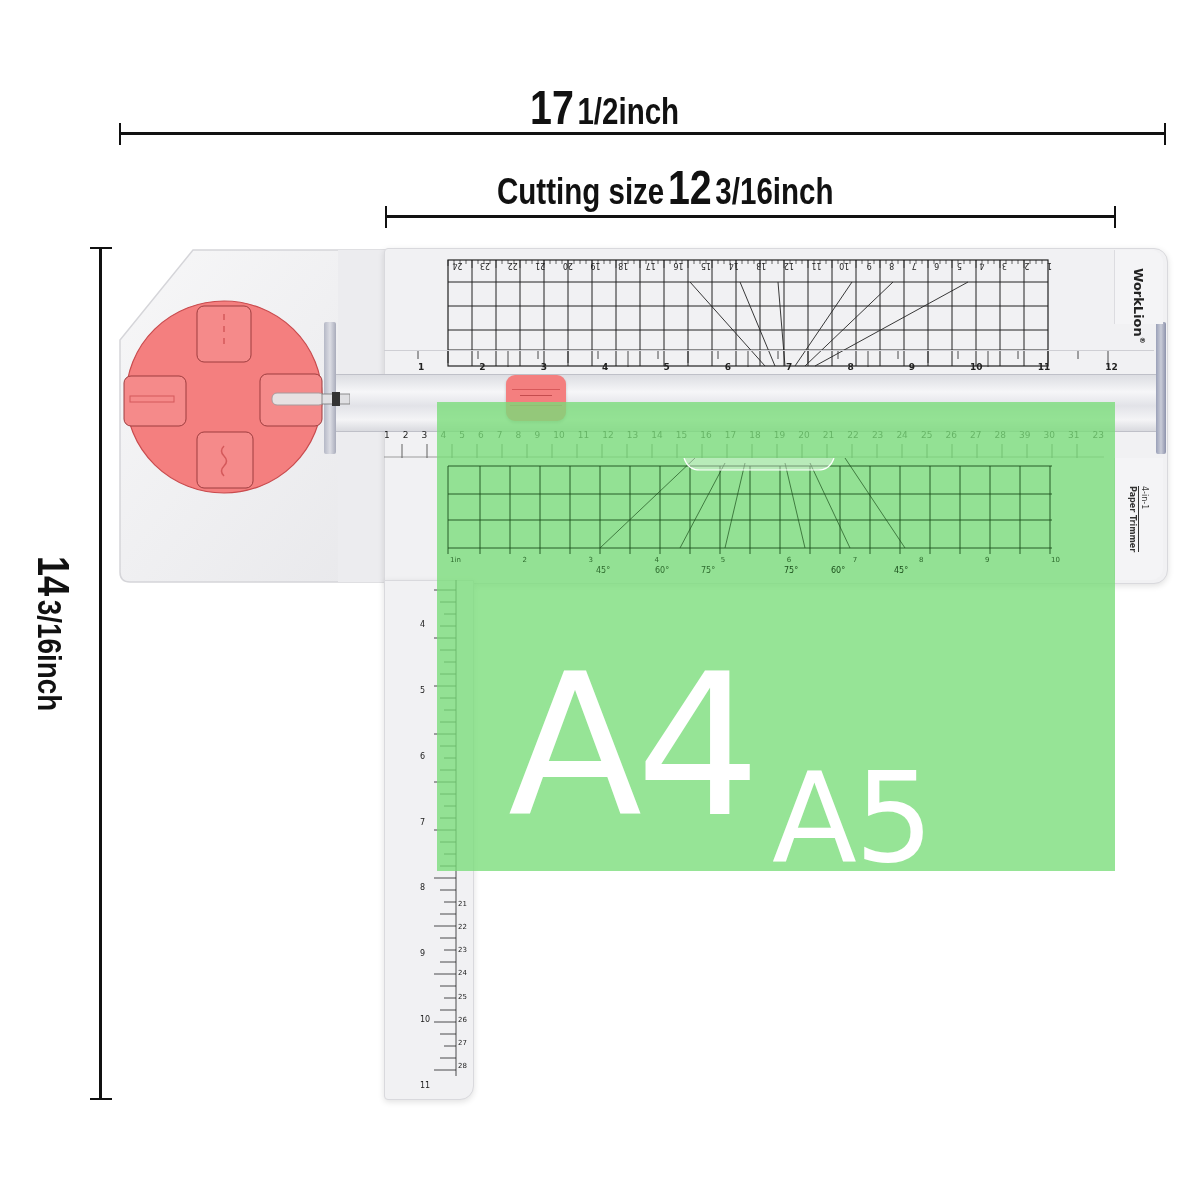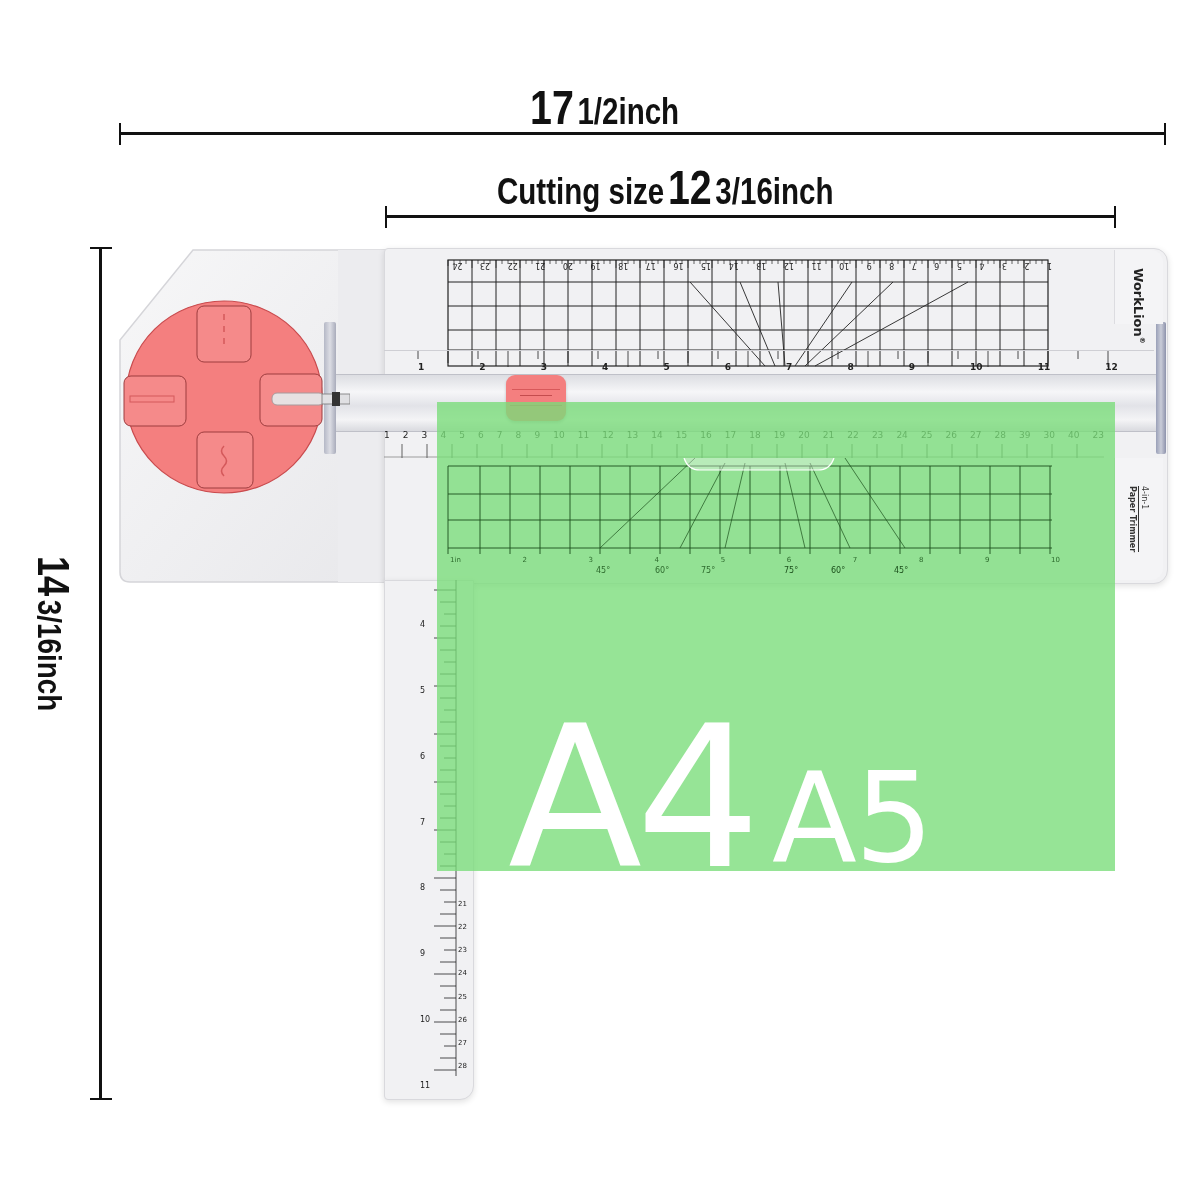--- a/index.html
+++ b/index.html
@@ -242,21 +242,21 @@
       <span>21</span>
       <span>22</span>
       <span>23</span>
       <span>24</span>
       <span>25</span>
       <span>26</span>
       <span>27</span>
       <span>28</span>
       <span>39</span>
       <span>30</span>
-      <span>40</span>
+      <span>31</span>
       <span>23</span>
     </div>
   </div>
 
   <div class="abs" style="left:1114px;top:250px;width:48px;height:74px;background:#f4f4f6;border-left:1px solid #dcdce0;border-radius:0 12px 0 0;"></div>
   <div class="brand" style="left:1146px;top:268px;">
     <span>WorkLion</span><span style="font-size:7px;vertical-align:top;">®</span>
   </div>
 
   <div class="abs" style="left:1114px;top:458px;width:48px;height:122px;background:#f4f4f6;border-left:1px solid #dcdce0;border-radius:0 0 12px 0;"></div>
@@ -342,15 +342,15 @@
     <span>9</span>
     <span>10</span>
   </div>
   <div class="abs ruler-text" style="left:596px;top:566px;color:#2e6b2e;font-size:8px;">45°</div>
   <div class="abs ruler-text" style="left:655px;top:566px;color:#2e6b2e;font-size:8px;">60°</div>
   <div class="abs ruler-text" style="left:701px;top:566px;color:#2e6b2e;font-size:8px;">75°</div>
   <div class="abs ruler-text" style="left:784px;top:566px;color:#1b4f1b;font-size:8px;">75°</div>
   <div class="abs ruler-text" style="left:831px;top:566px;color:#1b4f1b;font-size:8px;">60°</div>
   <div class="abs ruler-text" style="left:894px;top:566px;color:#1b4f1b;font-size:8px;">45°</div>
 
-  <div class="paper-label" style="left:508px;top:700px;font-size:196px;letter-spacing:-6px;">A4</div>
+  <div class="paper-label" style="left:508px;top:648px;font-size:196px;letter-spacing:-6px;">A4</div>
   <div class="paper-label" style="left:772px;top:756px;font-size:124px;letter-spacing:-2px;">A5</div>
 </div>
 
 </body></html>

